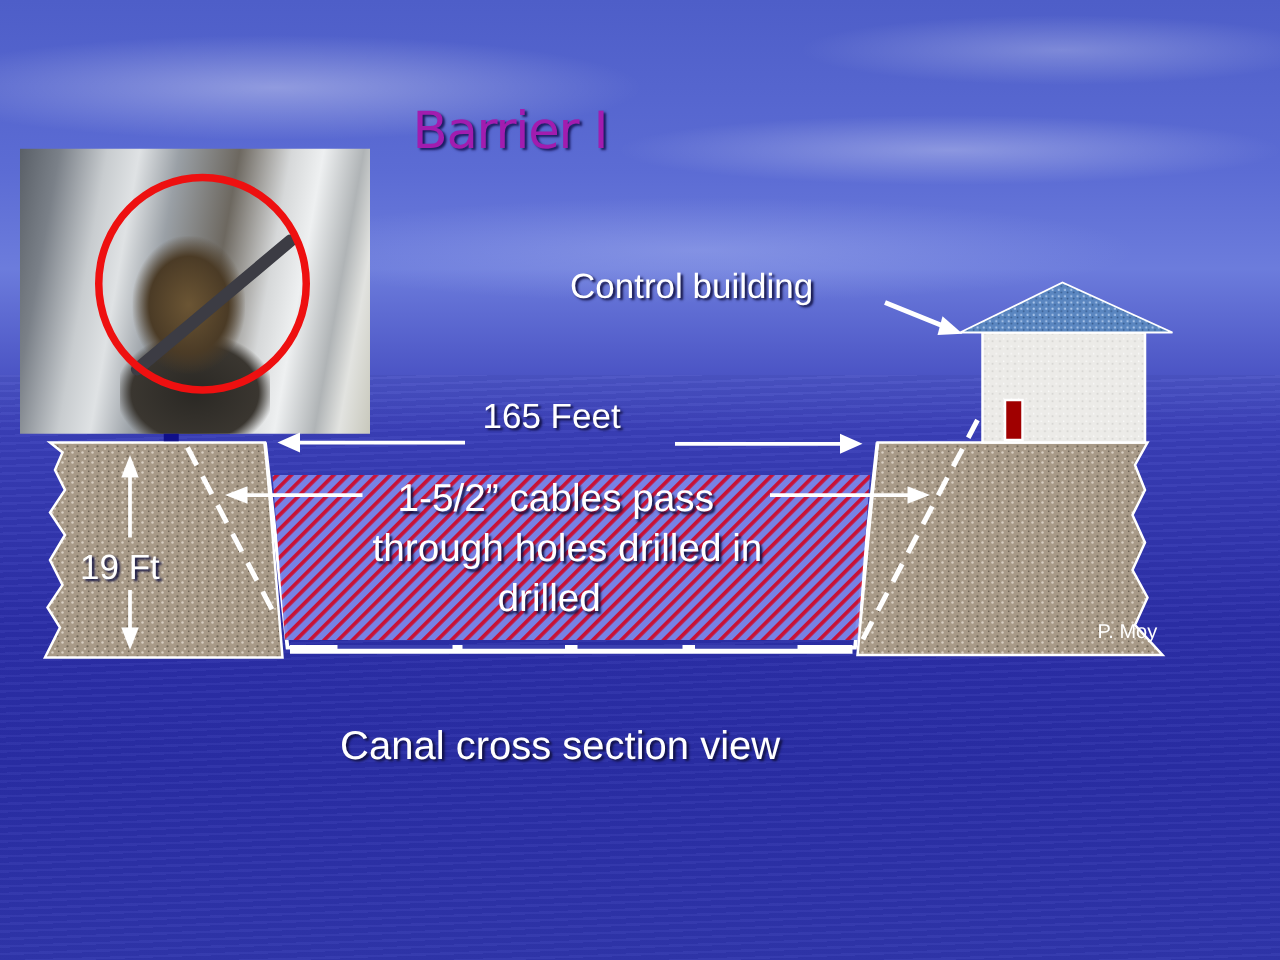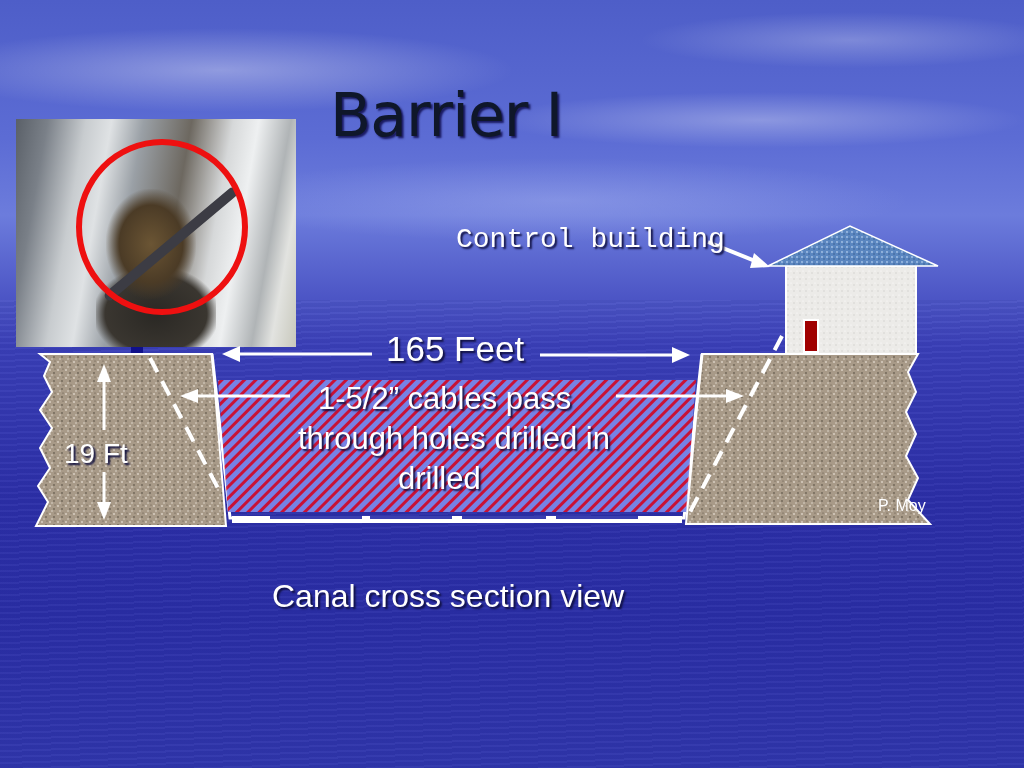--- a/index.html
+++ b/index.html
@@ -12,21 +12,21 @@
       radial-gradient(ellipse 300px 40px at 850px 40px, rgba(255,255,255,0.25), transparent 70%),
       radial-gradient(ellipse 500px 60px at 560px 200px, rgba(210,220,255,0.25), transparent 70%),
       linear-gradient(180deg, #4e5ec8 0%, #5c6cd4 18%, #6c7cdc 28%, #3a3fb8 45%, #2c2fa8 65%, #2a2ea6 80%, #3036ac 100%);
   }
   .ripples {
     position: absolute; left: 0; top: 300px; width: 1024px; height: 468px;
     background: repeating-linear-gradient(178deg, rgba(255,255,255,0.03) 0 2px, rgba(0,0,40,0.04) 2px 6px);
   }
   .title {
     position: absolute; left: 330px; top: 80px;
-    font-size: 60px; color: #0f172a;
+    font-size: 41px; color: #a21caf;
     text-shadow: 2px 2px 2px #1a1a60;
     font-family: "DejaVu Sans", sans-serif;
     letter-spacing: -1px;
   }
   .photo {
     position: absolute; left: 16px; top: 119px; width: 280px; height: 228px;
     background:
       linear-gradient(100deg, #5a6068 0%, #7a8088 10%, #c8cccf 22%, #dfe2e4 30%, #9aa0a6 40%, #6d6860 55%, #d6d8d9 68%, #eef0f1 76%, #b0b4b6 86%, #e2e3e0 92%, #c8c8bc 100%);
     overflow: hidden;
   }
@@ -127,20 +127,20 @@
   <polygon points="180,396 198,389 198,403" fill="#ffffff"></polygon>
   <line x1="616" y1="396" x2="730" y2="396" stroke="#ffffff" stroke-width="3"></line>
   <polygon points="744,396 726,389 726,403" fill="#ffffff"></polygon>
 
   <line x1="104" y1="380" x2="104" y2="430" stroke="#ffffff" stroke-width="3"></line>
   <polygon points="104,364 97,382 111,382" fill="#ffffff"></polygon>
   <line x1="104" y1="472" x2="104" y2="506" stroke="#ffffff" stroke-width="3"></line>
   <polygon points="104,520 97,502 111,502" fill="#ffffff"></polygon>
 </svg>
 
-<div class="label" style="left:456px; top:224px; font-size:28px;font-family:Liberation Mono, monospace;">Control building</div>
-<div class="label" style="left:386px; top:329px; font-size:35px;">165 Feet</div>
+<div class="label" style="left:456px; top:213px; font-size:28px;">Control building</div>
+<div class="label" style="left:386px; top:317px; font-size:28px;">165 Feet</div>
 <div class="label" style="left:64px; top:438px; font-size:28px;">19 Ft</div>
 <div class="label" style="left:318px; top:381px; font-size:31px;">1-5/2” cables pass</div>
 <div class="label" style="left:286px; top:421px; font-size:31px;margin-left:12px;">through holes drilled in</div>
 <div class="label" style="left:398px; top:461px; font-size:31px;">drilled</div>
 <div class="label" style="left:830px; top:497px; font-size:16px; text-shadow:none;padding-left:48px;">P. Moy</div>
 <div class="label" style="left:272px; top:578px; font-size:32px;">Canal cross section view</div>
 
 </body></html>

